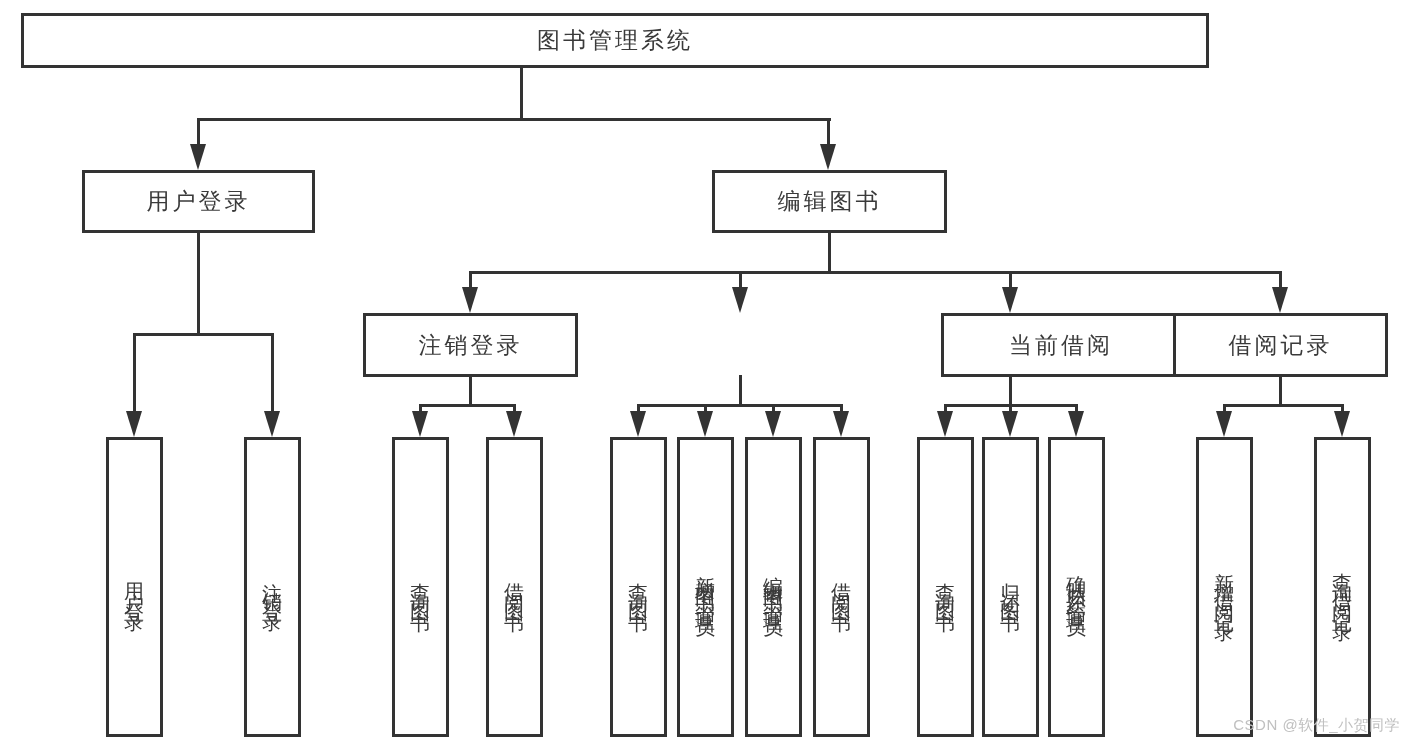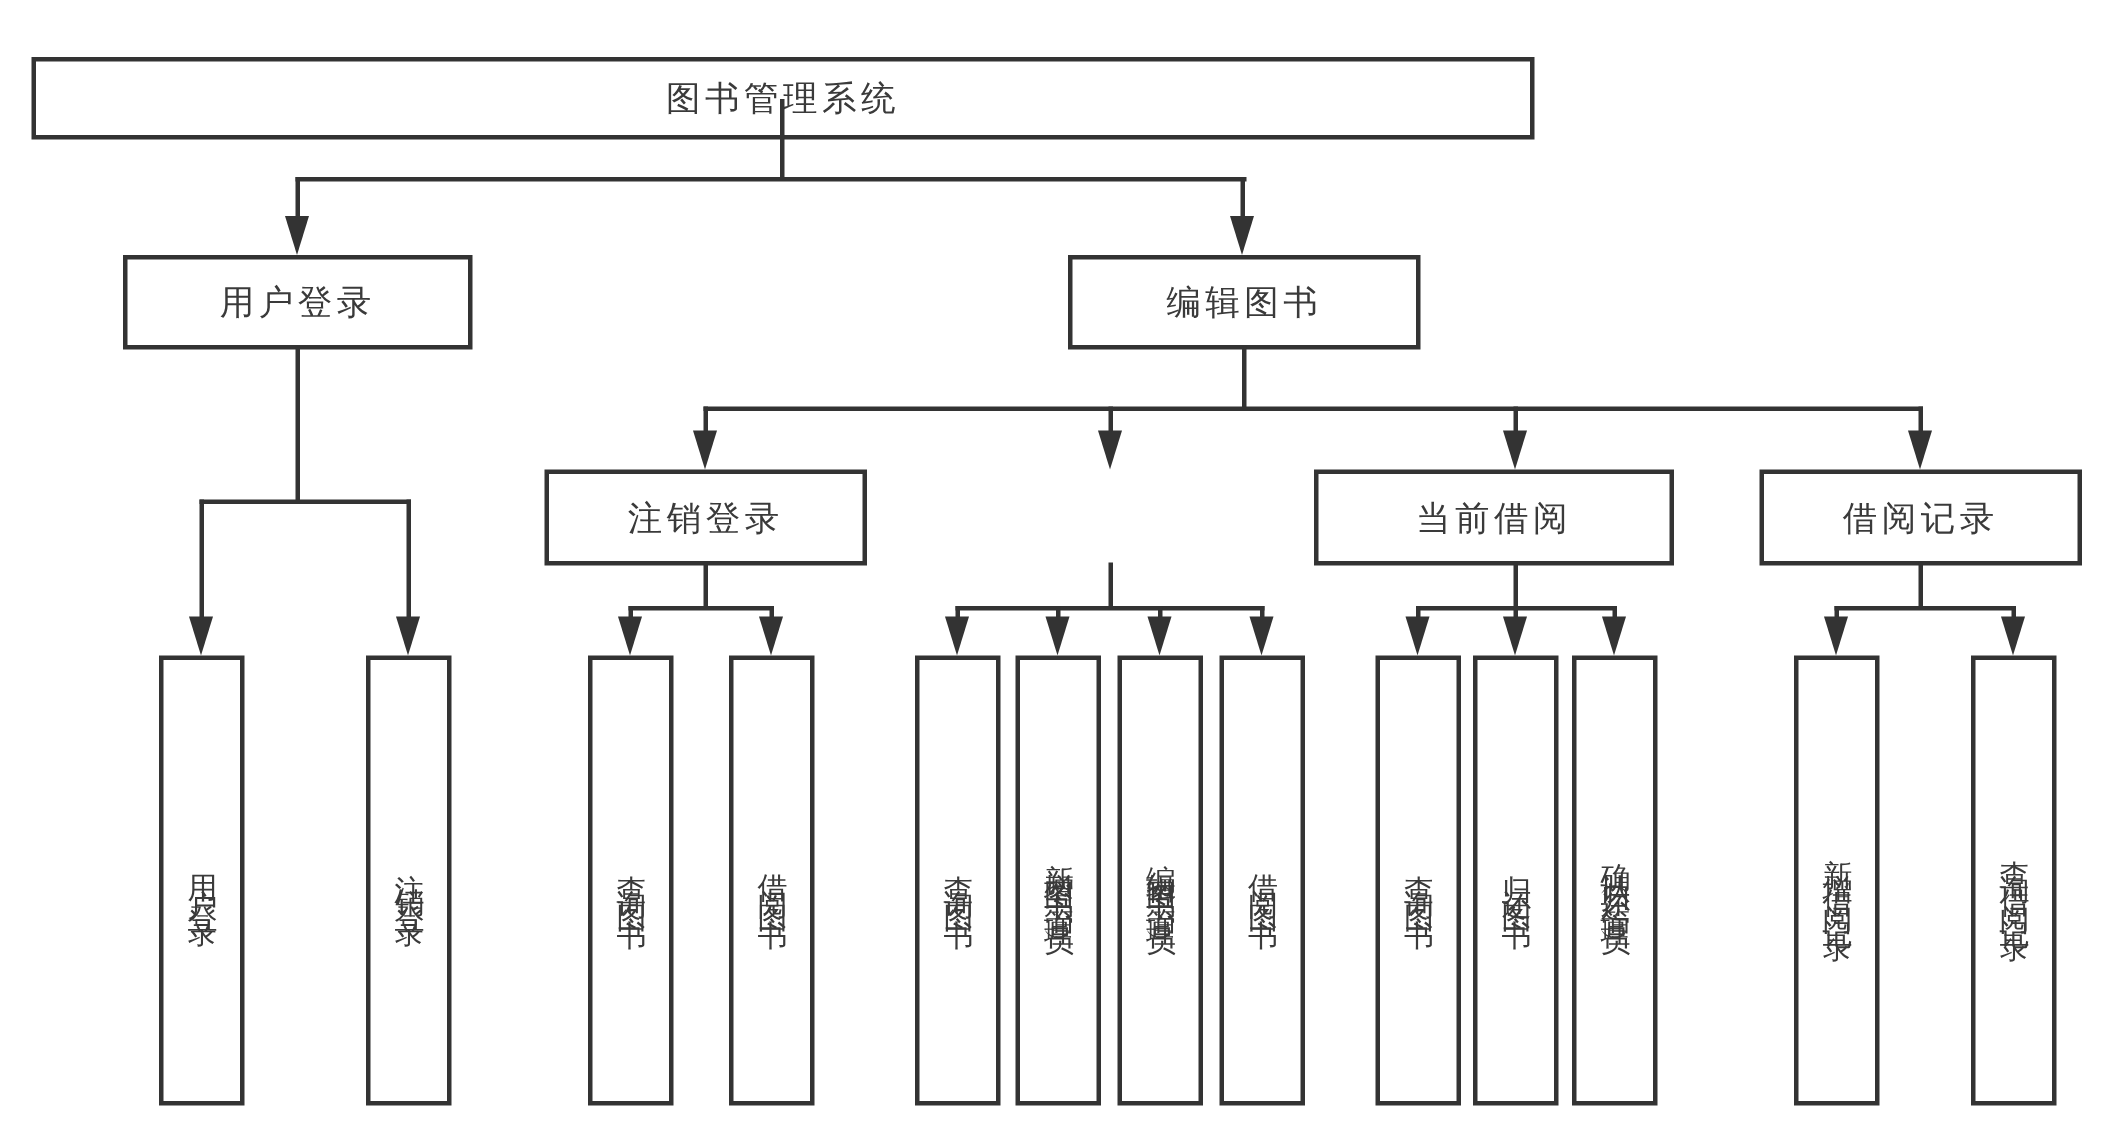--- a/index.html
+++ b/index.html
@@ -54,26 +54,26 @@
   .vl { position: absolute; width: 3px; background: #333333; }
   .hl { position: absolute; height: 3px; background: #333333; }
   .ar {
     position: absolute;
     width: 0; height: 0;
     border-left: 8px solid transparent;
     border-right: 8px solid transparent;
     border-top: 26px solid #333333;
   }
   
-  #n-root            { left: 21px;   top: 13px;  width: 1002px; height: 55px; margin-top: 25px; }
+  #n-root            { left: 21px;   top: 13px;  width: 1188px; height: 55px; }
   #n-user-login      { left: 82px;   top: 170px; width: 233px;  height: 63px; }
   #n-book-mgmt       { left: 712px;  top: 170px; width: 235px;  height: 63px; }
   #n-new-books       { left: 363px;  top: 313px; width: 215px;  height: 64px; }
   #n-book-borrow     { left: 633px;  top: 313px; width: 215px;  height: 64px; }
-  #n-current-borrow  { left: 876px;  top: 313px; width: 240px;  height: 64px; }
+  #n-current-borrow  { left: 941px;  top: 313px; width: 240px;  height: 64px; }
   #n-borrow-records  { left: 1173px; top: 313px; width: 215px;  height: 64px; }
   #l-user-login  { left: 106px; }
   #l-logout      { left: 244px; }
   #l-nb-query    { left: 392px; }
   #l-nb-borrow   { left: 486px; }
   #l-bb-query    { left: 610px; }
   #l-bb-add      { left: 677px; }
   #l-bb-edit     { left: 745px; }
   #l-bb-borrow   { left: 813px; }
   #l-cb-query    { left: 917px; }
@@ -225,14 +225,15 @@
 
   <div>
     <div class="vl" style="left:1279px;top:375px;height:31px"></div>
     <div class="hl" style="left:1223px;top:404px;width:121px"></div>
     <div class="vl" style="left:1223px;top:404px;height:14px"></div>
     <div class="vl" style="left:1341px;top:404px;height:14px"></div>
     <div class="ar" style="left:1216px;top:411px"></div>
     <div class="ar" style="left:1334px;top:411px"></div>
   </div>
 
+  <div class="watermark">CSDN @软件_小贺同学</div>
 
 </div>
 
 </body></html>

